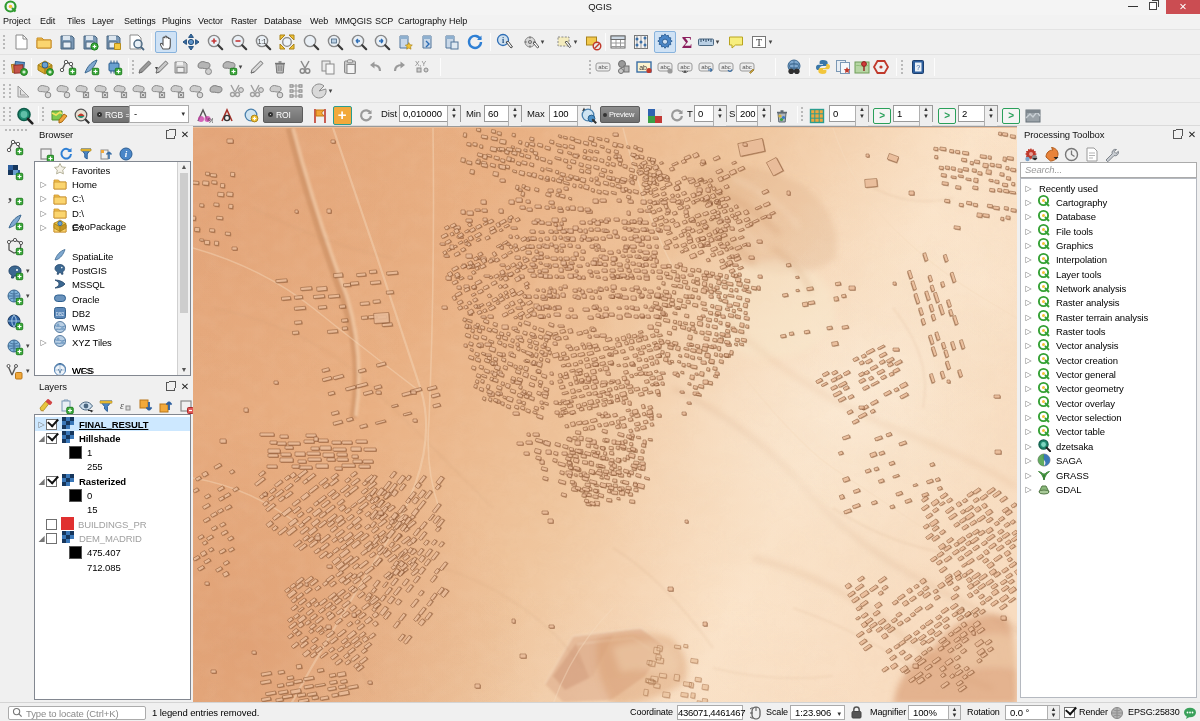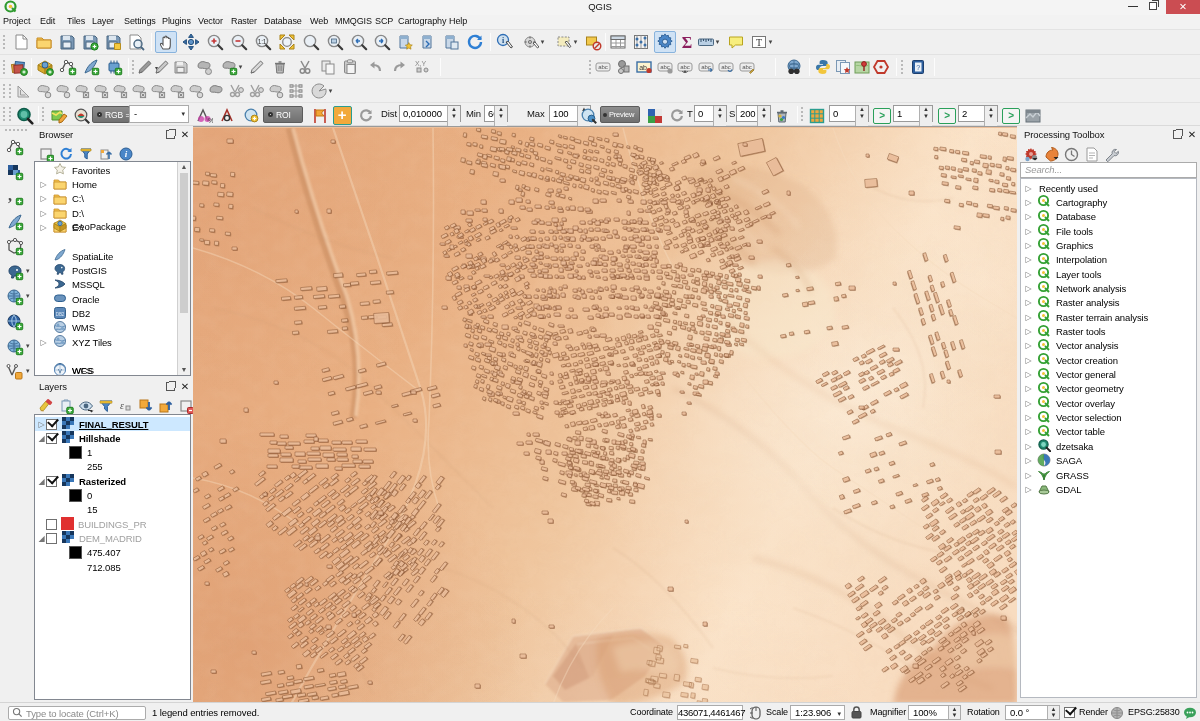--- a/index.html
+++ b/index.html
@@ -738,21 +738,21 @@
       </div>
       <div class="ti" style="left:355px;top:2px">
         <svg class="ic " width="18" height="18" viewBox="0 0 18 18">
           <path d="M13.5 6A5 5 0 1 0 14 9" fill="none" stroke="#9a9a9a" stroke-width="2.2"></path>
           <path d="M14.5 3v4h-4z" fill="#9a9a9a"></path>
         </svg>
       </div>
       <span class="lbl" style="left:381px">Dist</span>
       <div class="spin" style="left:399px;width:62px;top:2px">0,010000<span class="ar" style="top:0">▲</span><span class="ar" style="top:7px">▼</span></div>
       <span class="lbl" style="left:466px">Min</span>
-      <div class="spin" style="left:484px;width:24px;top:2px">60<span class="ar" style="top:0">▲</span><span class="ar" style="top:7px">▼</span></div>
+      <div class="spin" style="left:484px;width:38px;top:2px">60<span class="ar" style="top:0">▲</span><span class="ar" style="top:7px">▼</span></div>
       <span class="lbl" style="left:527px">Max</span>
       <div class="spin" style="left:549px;width:42px;top:2px">100<span class="ar" style="top:0">▲</span><span class="ar" style="top:7px">▼</span></div>
       <div class="ti" style="left:578px;top:2px">
         <svg class="ic " width="18" height="18" viewBox="0 0 18 18">
           <circle cx="8" cy="8" r="5.8" fill="#cfe4f2" stroke="#4a81ad" stroke-width="1.3"></circle>
           <circle cx="11.5" cy="11.5" r="3.4" fill="#4a90c8" stroke="#2a5f8a"></circle>
           <path d="M12.2 12.2l4 4" stroke="#333" stroke-width="2"></path>
         </svg>
       </div>
       <div class="gbtn" style="left:600px;top:3px;width:40px;font-size:7.5px;letter-spacing:-0.2px;padding:0 2px;gap:2px"><span class="radio" style="width:4px;height:4px"></span>Preview</div>

